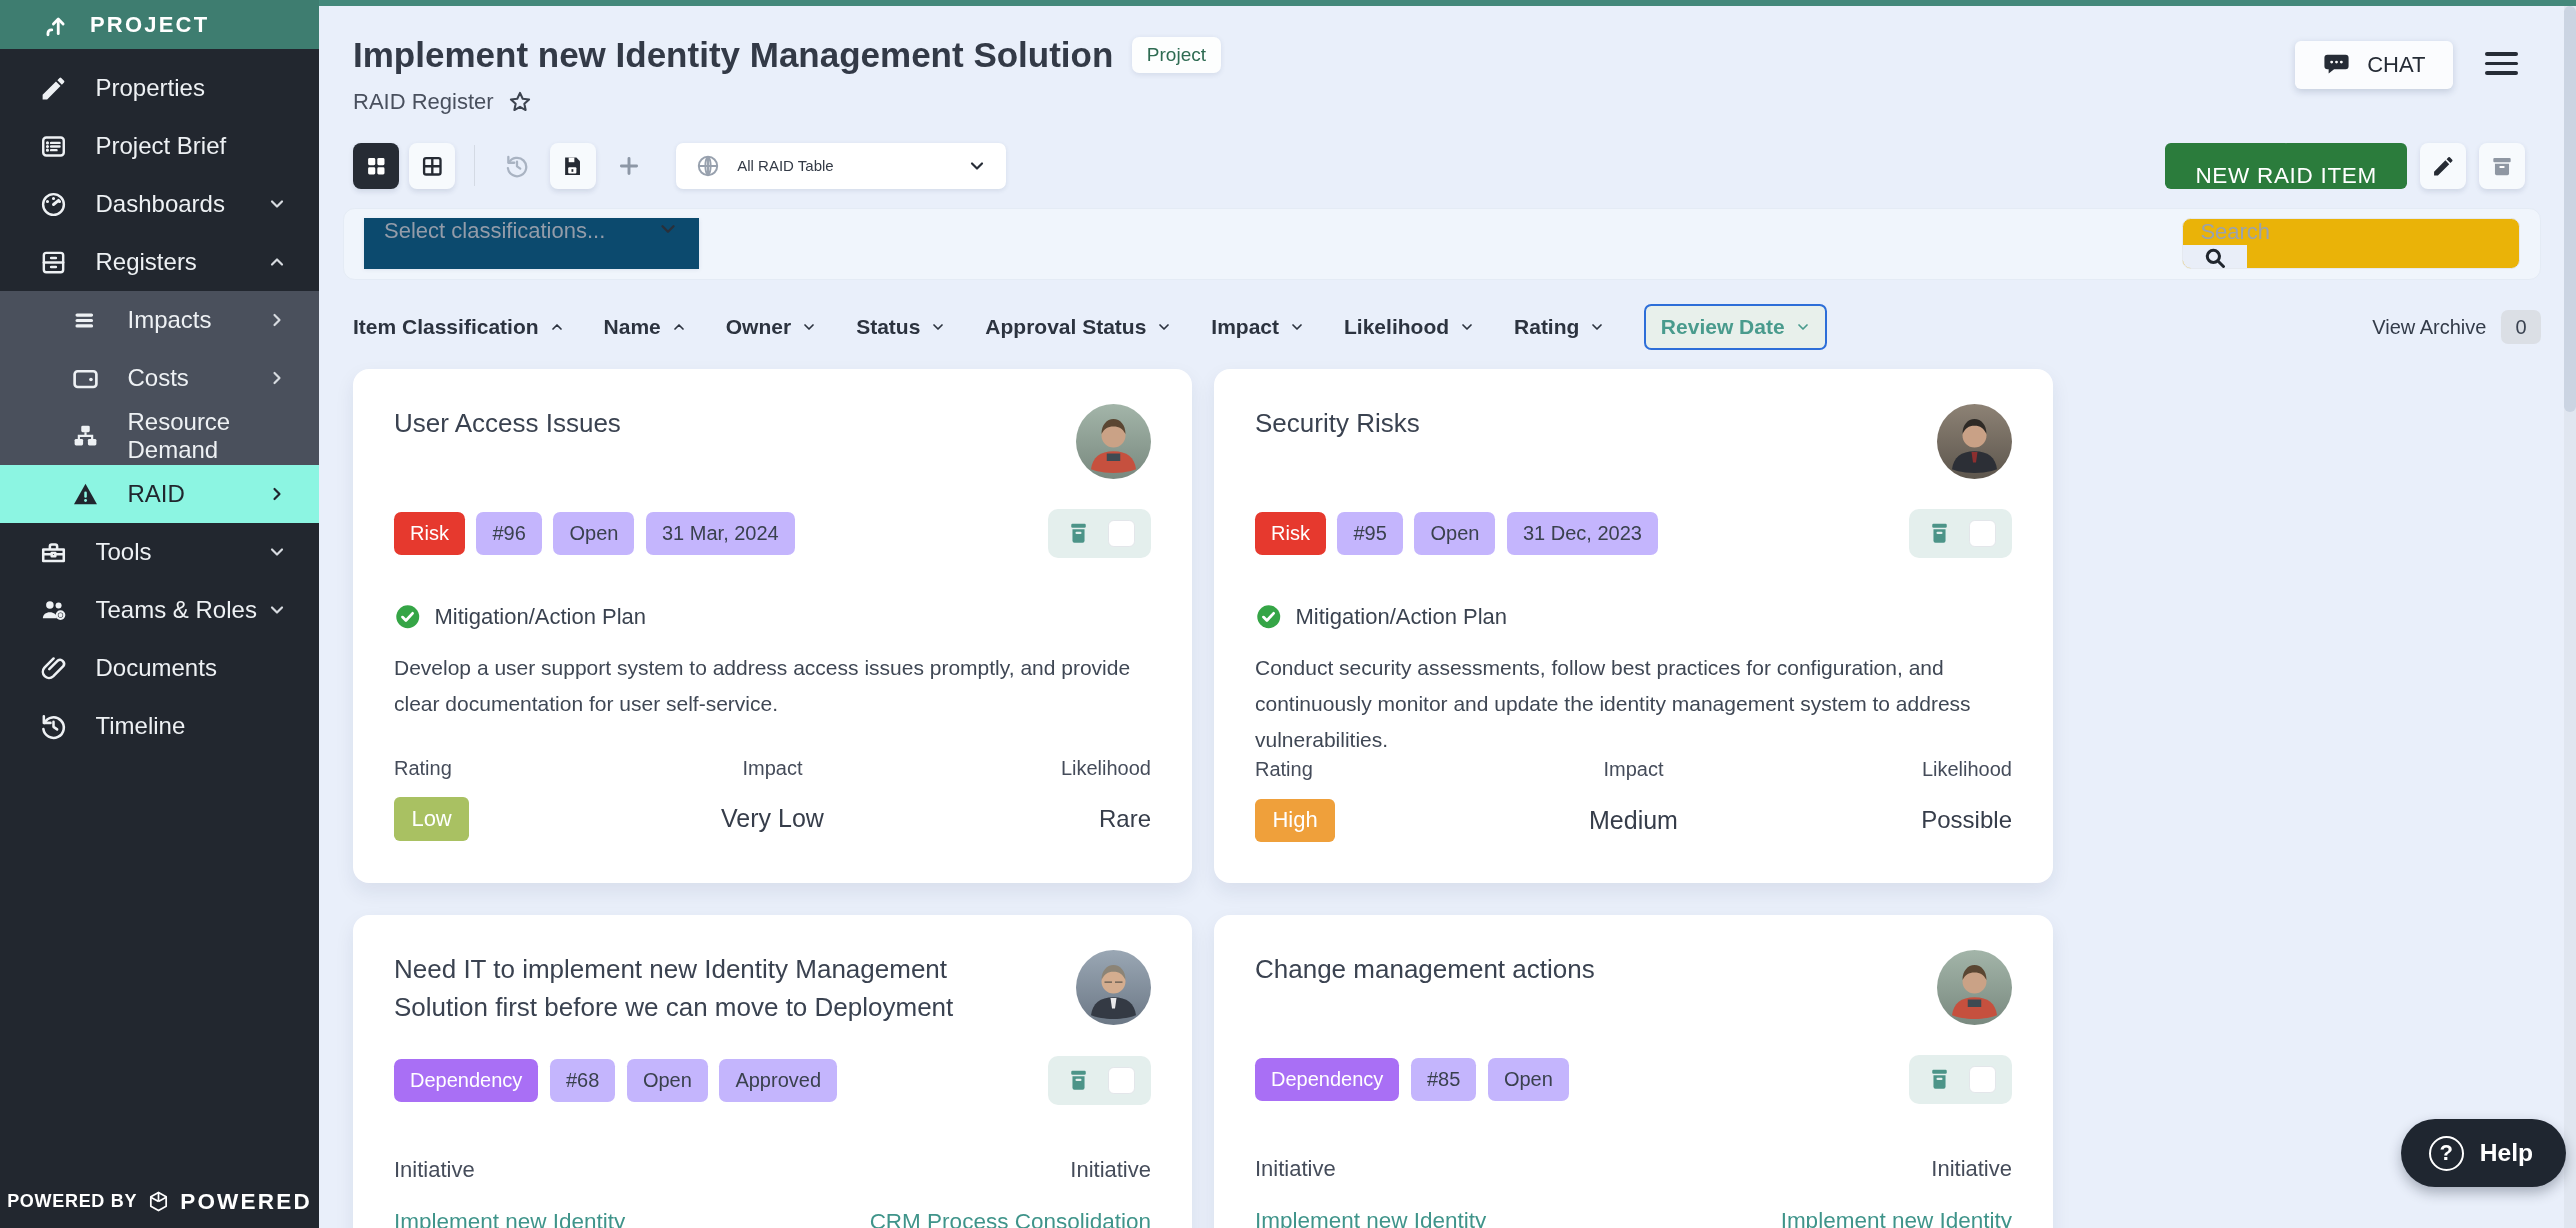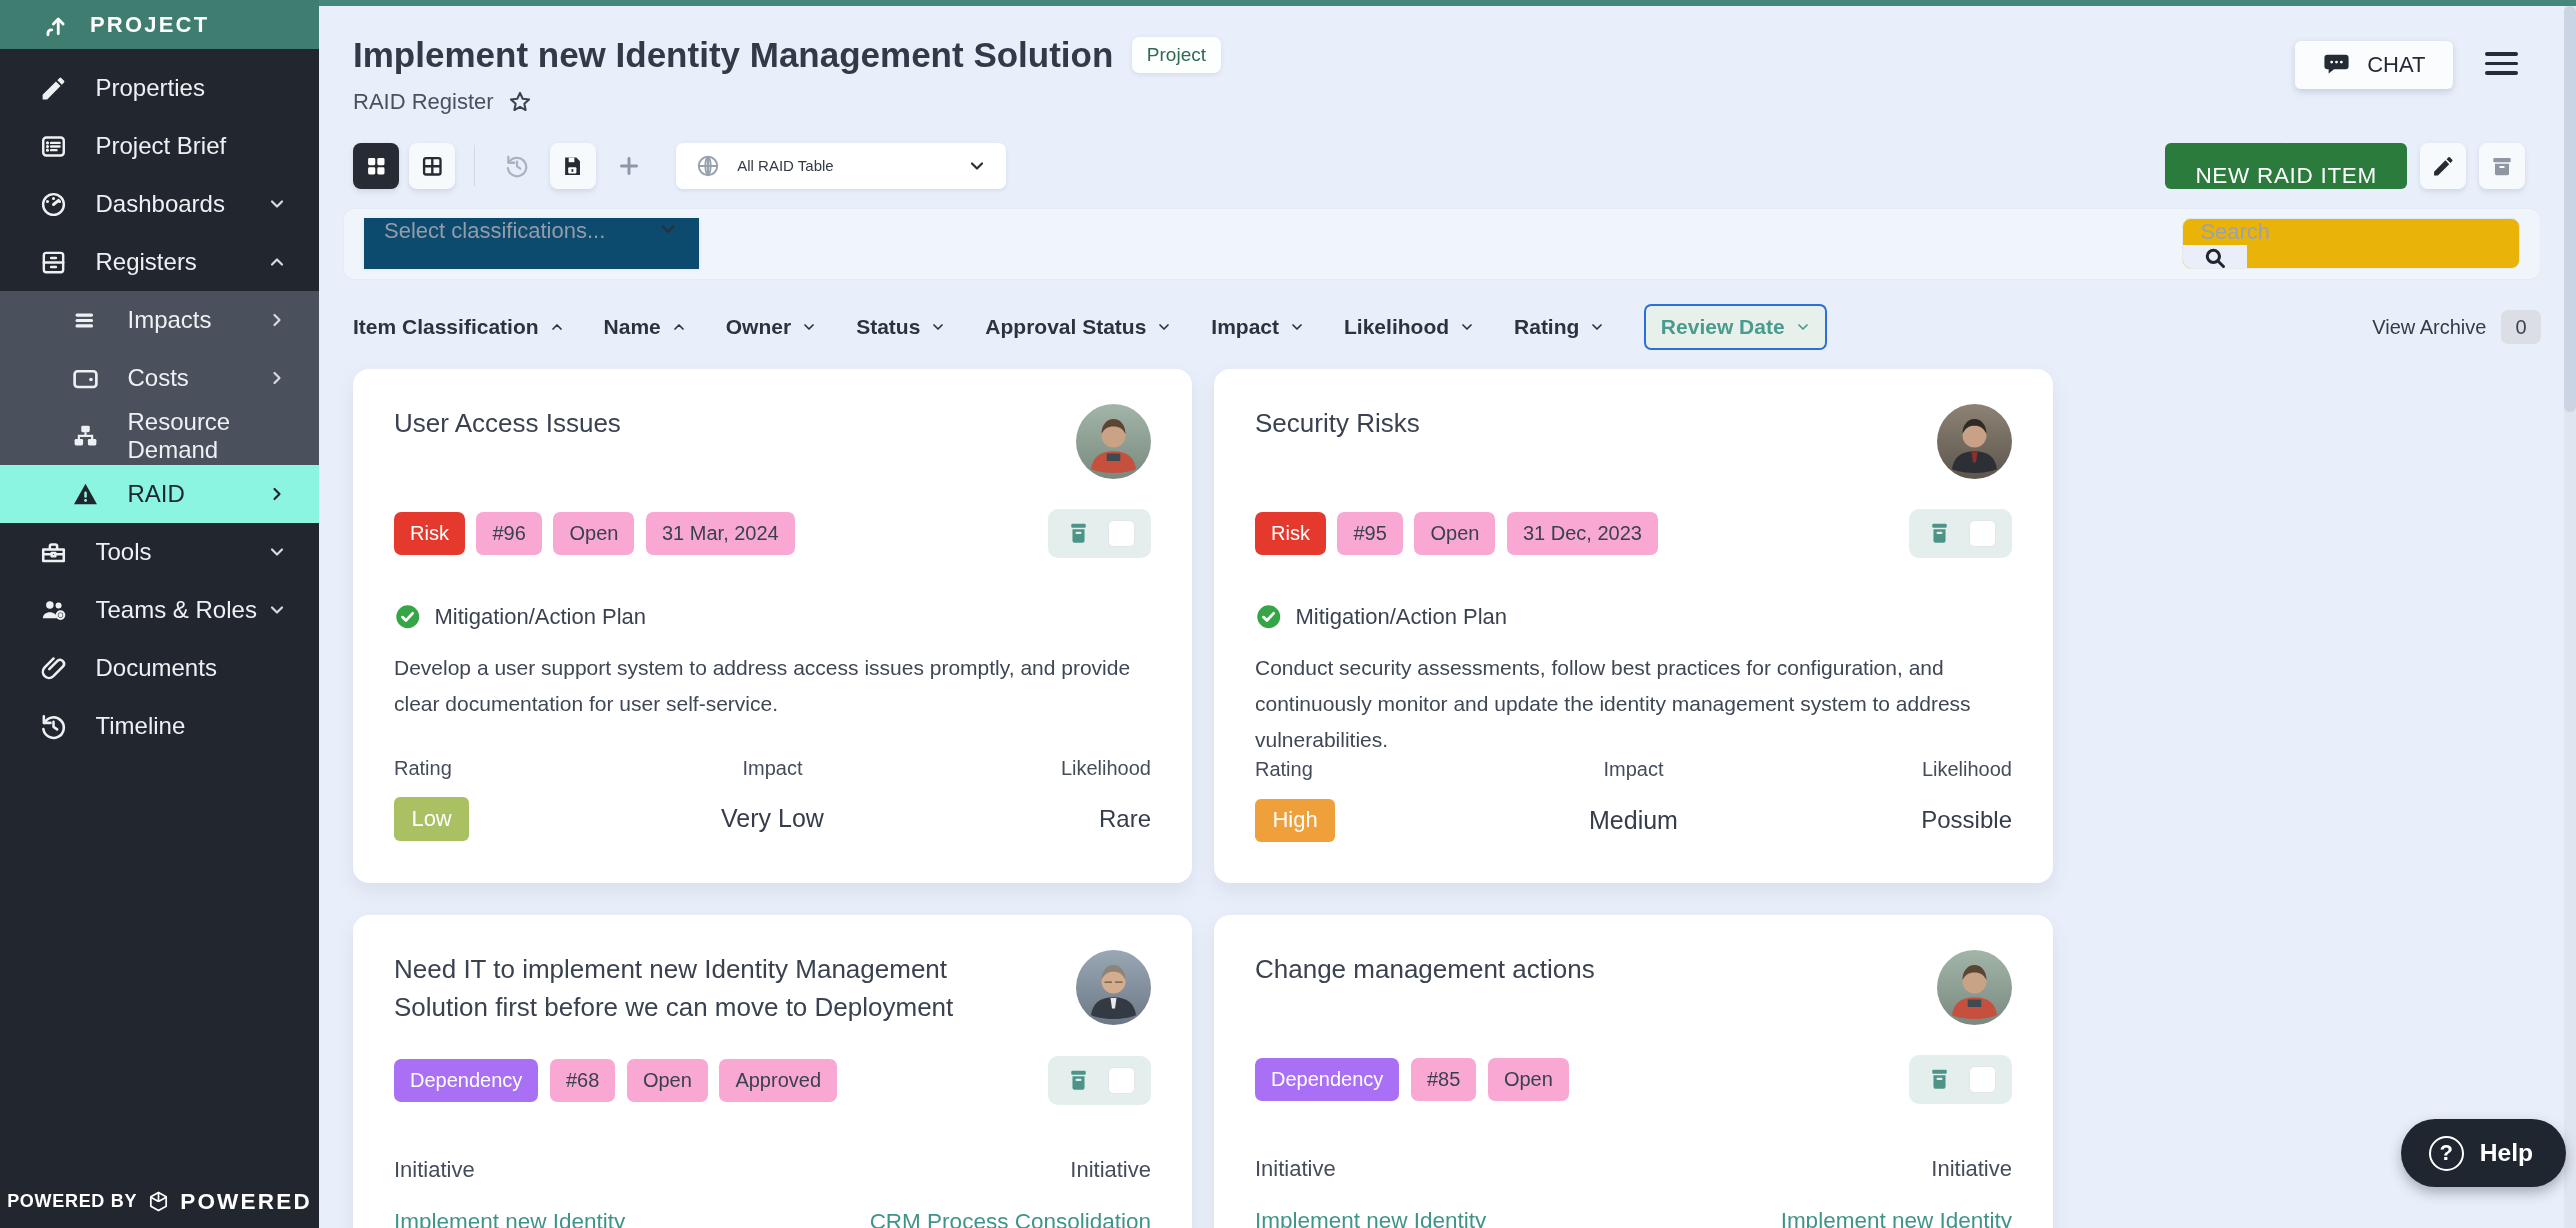--- a/index.html
+++ b/index.html
@@ -83,21 +83,21 @@
   .va-badge { background:#dbdfe5; border-radius:7.2px; padding:5.8px 14.5px; font-size:20px; color:#3a4250; }
 
   
   .cards { margin:19px 0 0 34px; display:grid; grid-template-columns:839px 839px; column-gap:22px; row-gap:32px; }
   .card { background:#fff; border-radius:16px; padding:35px 41px; height:514px; box-shadow:0 8.7px 19px rgba(25,39,80,.08); display:flex; flex-direction:column; cursor:pointer; }
   .card-head { display:flex; }
   .card-title { font-size:26px; font-weight:500; color:#3a4250; line-height:38px; max-width:637px; }
   .avatar { width:75px; height:75px; border-radius:50%; overflow:hidden; flex-shrink:0; margin-left:auto; }
   .avatar svg { width:100%; height:100%; display:block; }
   .badges { margin-top:30px; display:flex; align-items:center; gap:11.6px; }
-  .badge { font-size:20px; padding:10px 16px; border-radius:7.2px; background:#f9a8d4; color:#3a414e; white-space:nowrap; }
+  .badge { font-size:20px; padding:10px 16px; border-radius:7.2px; background:#c4b5fd; color:#3a414e; white-space:nowrap; }
   .badge.risk { background:#e6392e; color:#fff; }
   .badge.dep { background:#a96ff5; color:#fff; }
   .tools-box { margin-left:auto; background:#e4efed; border-radius:10px; padding:10px 16px; display:flex; align-items:center; gap:14.5px; }
   .tools-box .trash { width:29px; height:29px; cursor:pointer; }
   .cbox { width:27.5px; height:27.5px; background:#fff; border:1.4px solid #e3e6ea; border-radius:5.8px; cursor:pointer; }
   .section { margin-top:45px; display:flex; align-items:center; gap:13px; font-size:22px; color:#3a424f; }
   .section svg { width:27.5px; height:27.5px; }
   .desc { margin-top:20px; font-size:21px; line-height:36px; color:#3f4754; max-width:758px; }
   .metrics { margin-top:auto; display:flex; font-size:20px; color:#454c5a; }
   .metrics span, .values > div { flex:1; }

